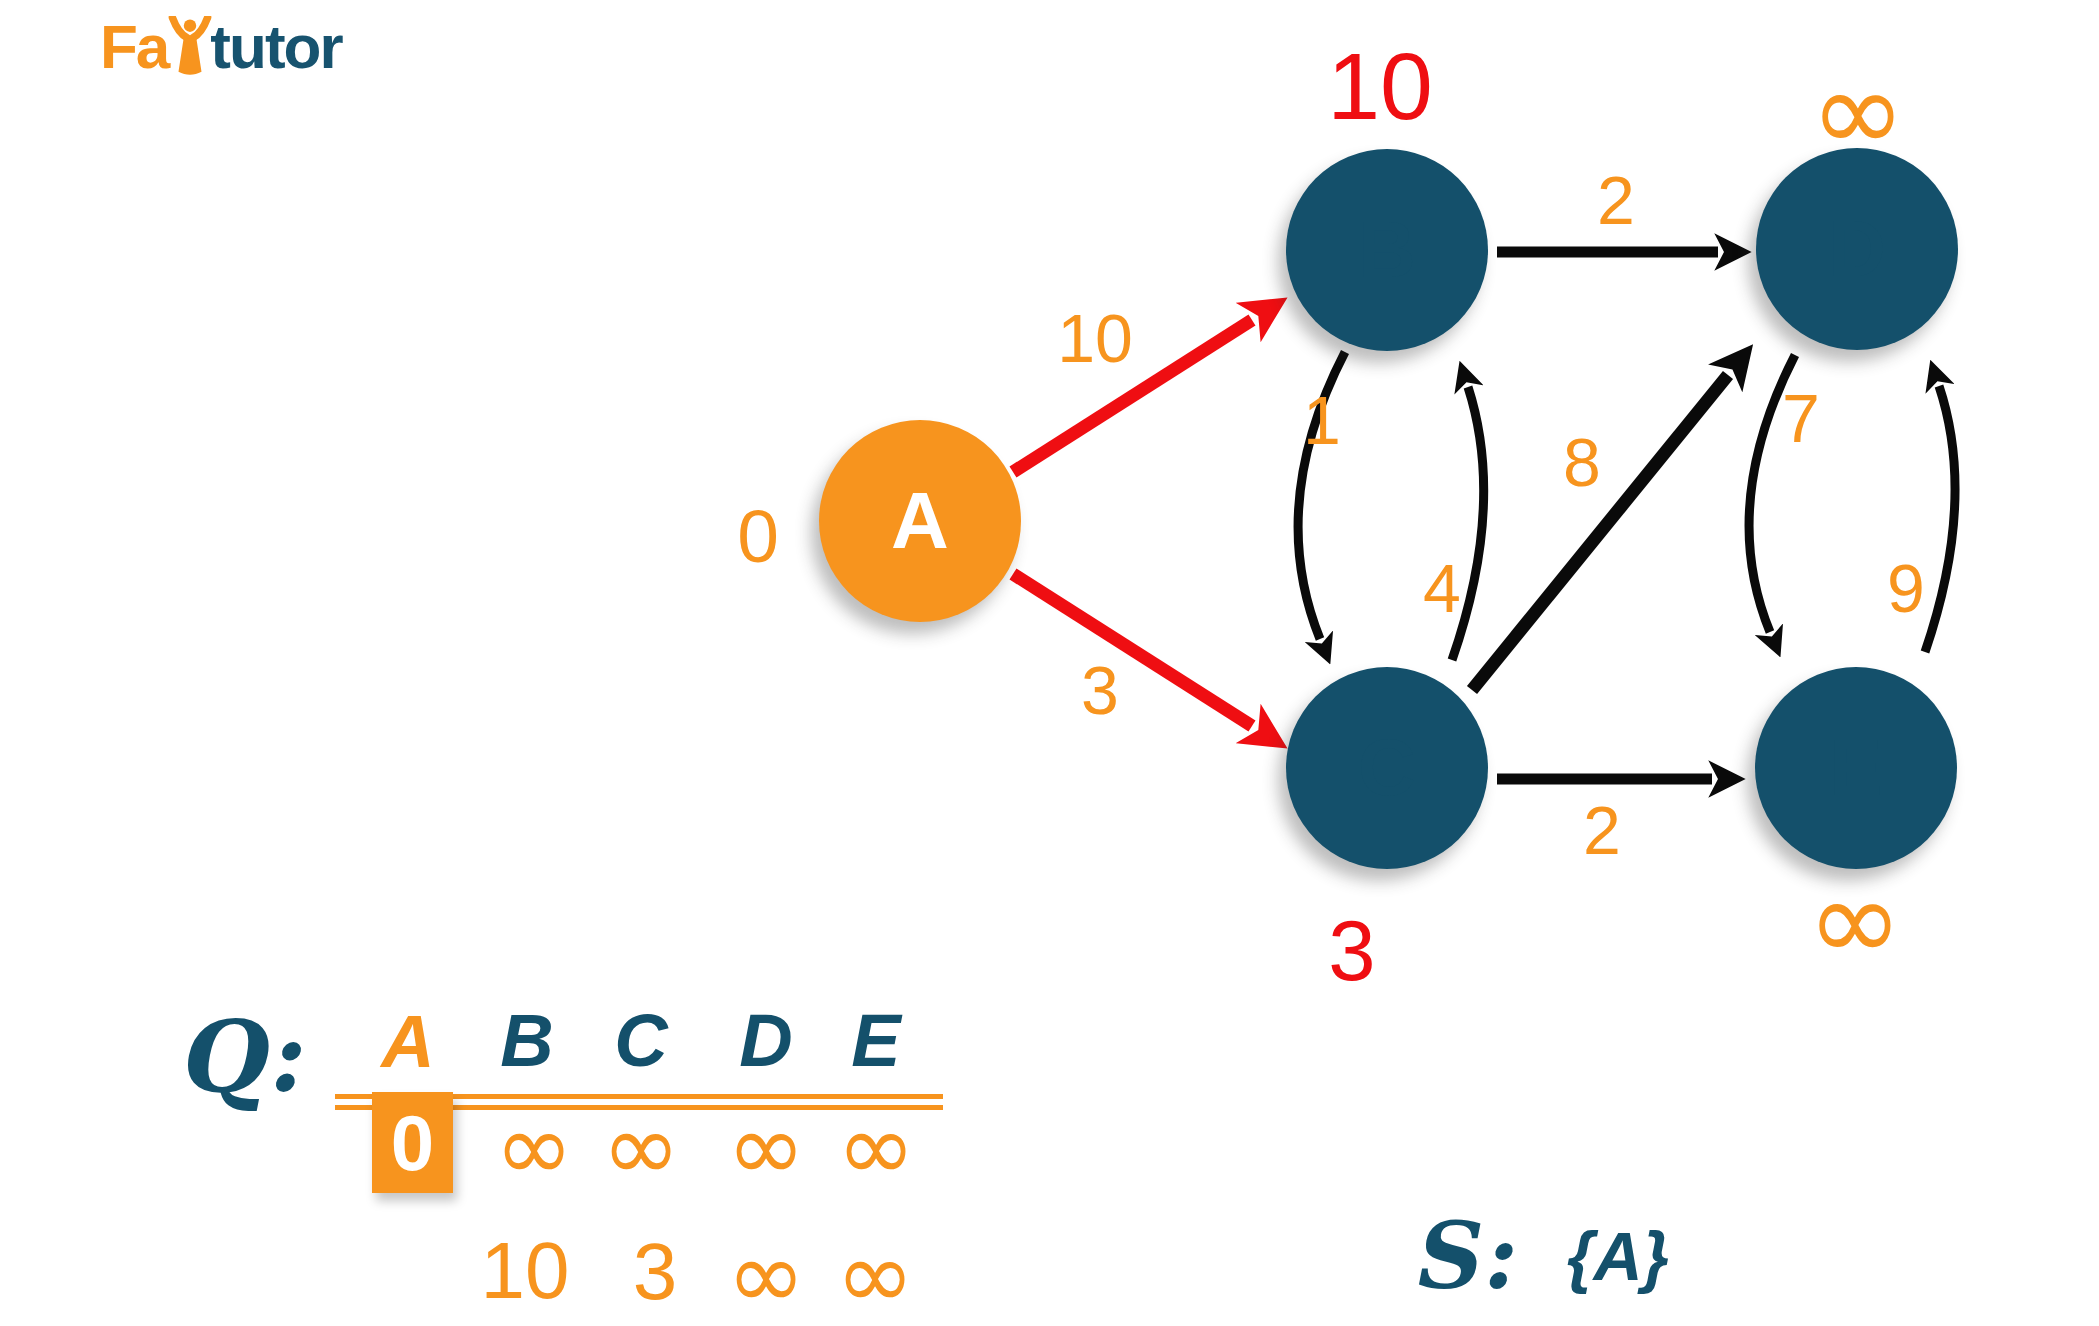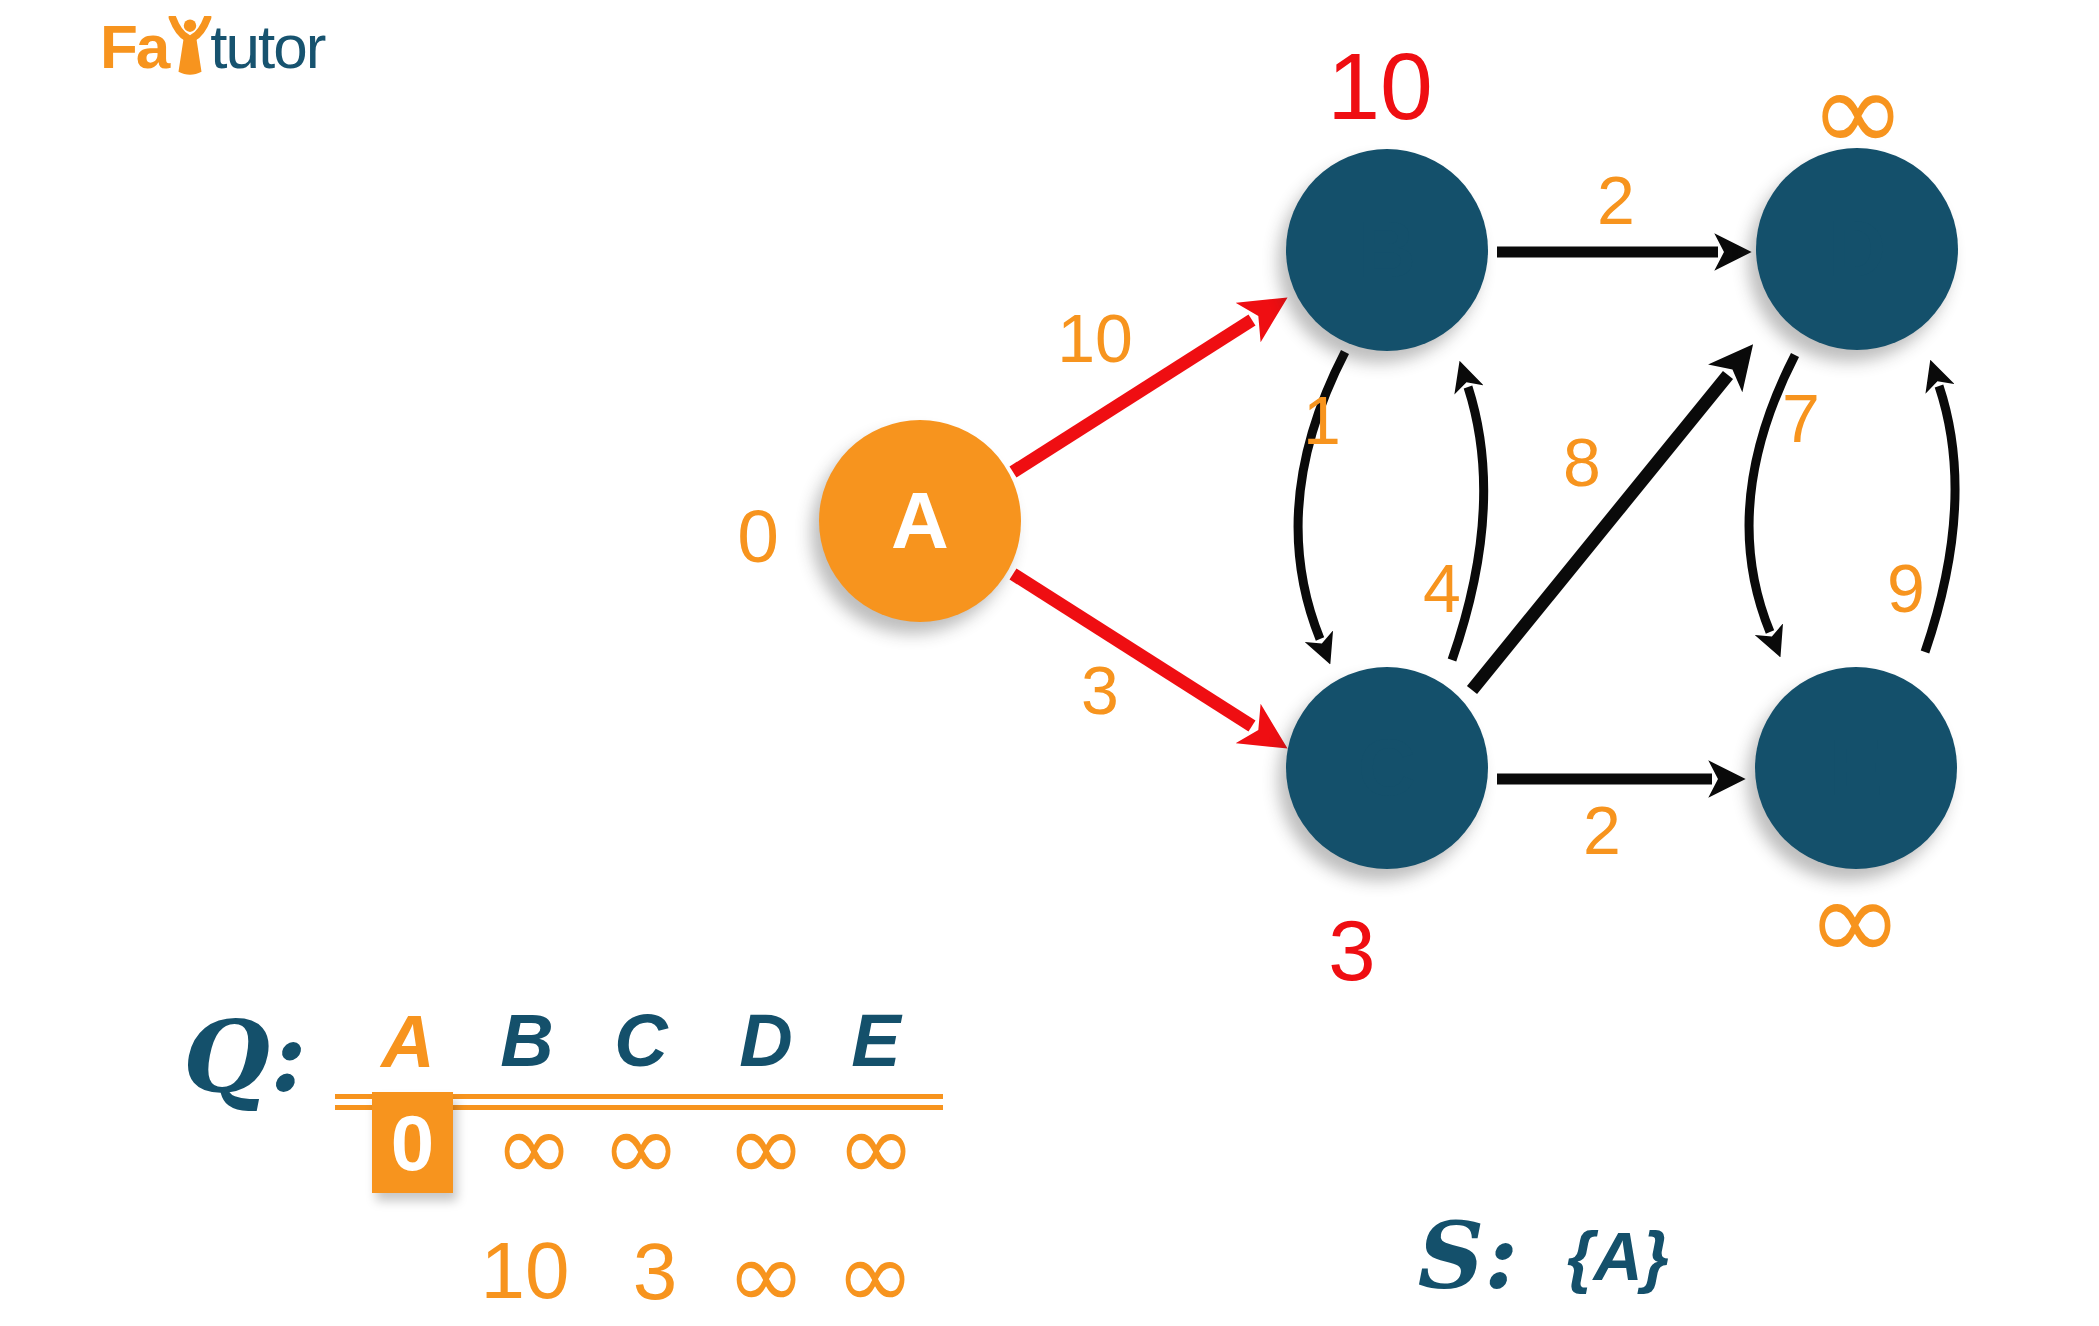--- a/index.html
+++ b/index.html
@@ -28,21 +28,21 @@
   .script{font-family:"DejaVu Serif",serif;font-style:italic;font-weight:bold;}
   .setval{font-size:68px;font-weight:bold;font-style:italic;}
   .dblline{position:absolute;left:335px;top:1094px;width:608px;height:6px;
            border-top:5px solid #F7941E;border-bottom:5px solid #F7941E;box-sizing:content-box;}
   .qbox{position:absolute;left:372px;top:1092px;width:81px;height:101px;background:#F7941E;
         display:flex;align-items:center;justify-content:center;
         box-shadow:4px 8px 10px rgba(0,0,0,0.22);}
   .qbox span{color:#ffffff;font-size:78px;font-weight:bold;line-height:1;}
   .logo{position:absolute;left:100px;top:16px;display:flex;align-items:flex-start;}
   .logo .t1{font-size:62px;font-weight:bold;letter-spacing:-2px;color:#F7941E;line-height:1;}
-  .logo .t2{font-size:62px;font-weight:normal;letter-spacing:-2px;color:#17536F;line-height:1;}
+  .logo .t2{font-size:62px;font-weight:bold;letter-spacing:-2px;color:#17536F;line-height:1;}
   .logo svg{margin:0 -3px 0 -1px;}
 </style>
 </head>
 <body>
 
 <div class="canvas">
 
   <div class="logo">
     <span class="t1">Fa</span>
     <svg width="46" height="60" viewBox="0 0 34 44">

